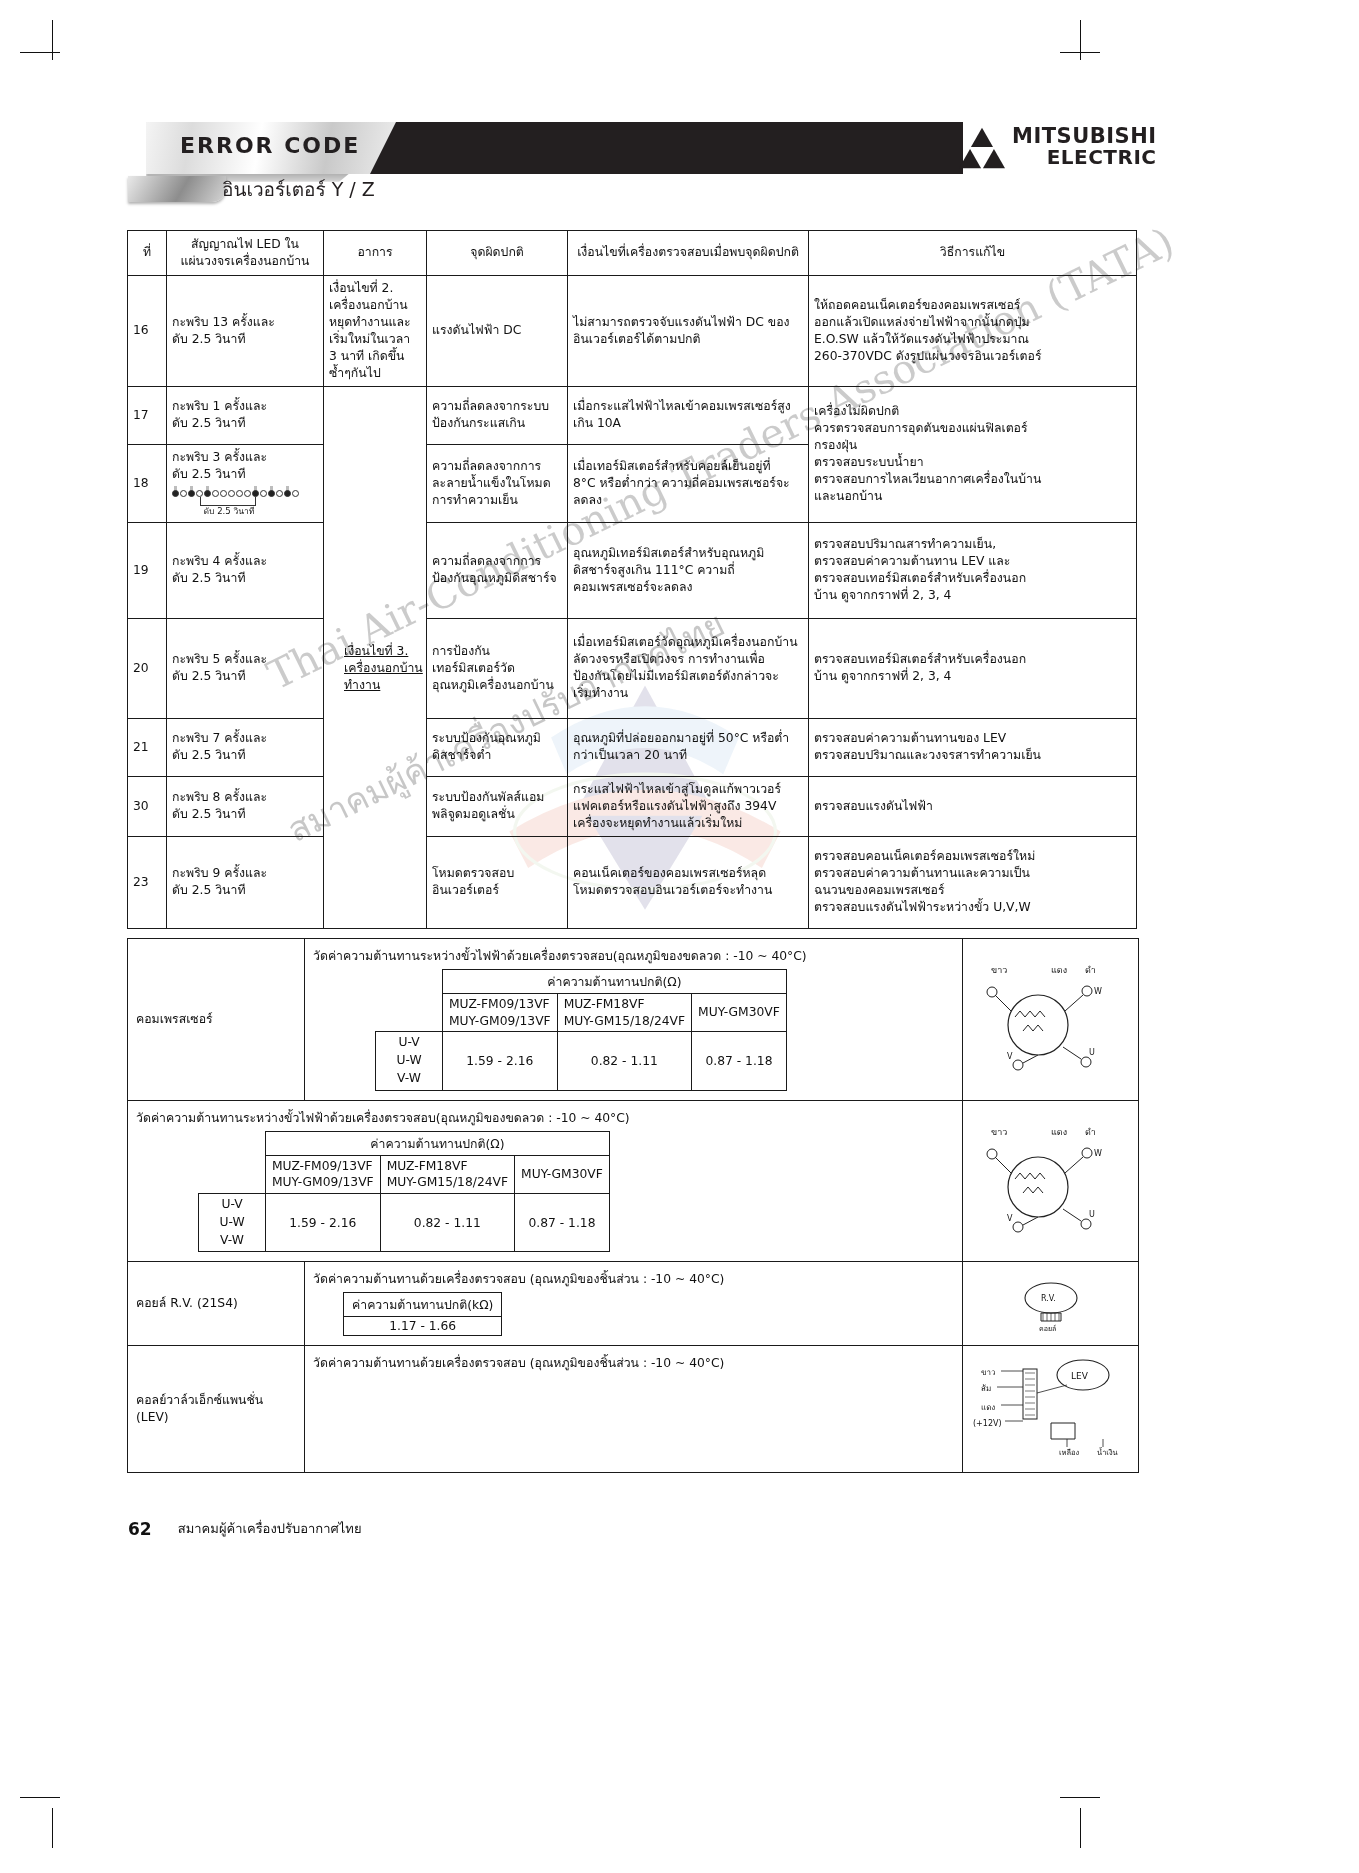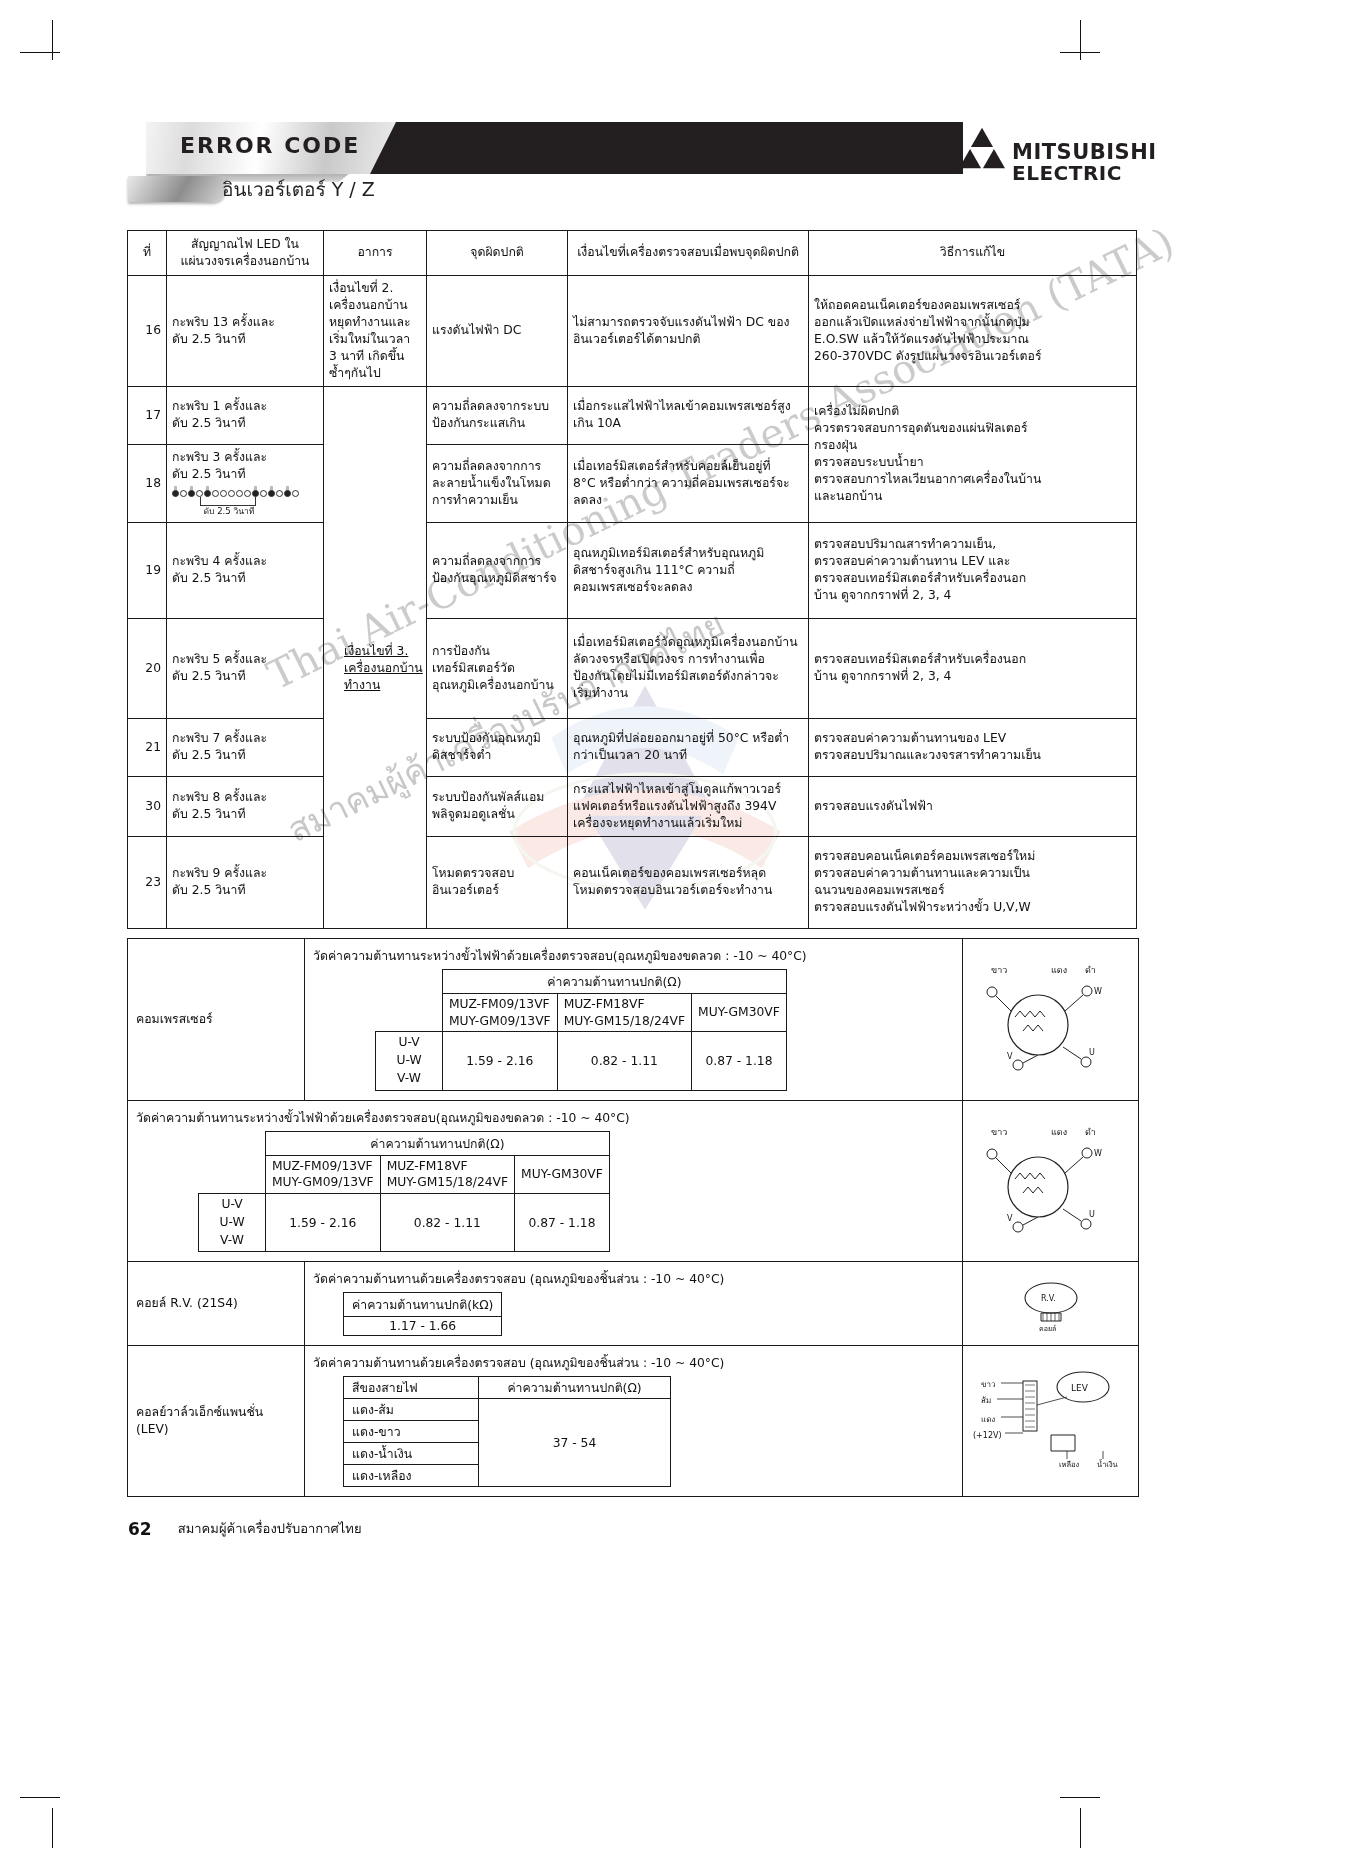--- a/index.html
+++ b/index.html
@@ -38,22 +38,22 @@
     position:absolute;left:52px;top:11px;
     font-family:"DejaVu Sans","Liberation Sans",sans-serif;
     font-weight:bold;font-size:22px;letter-spacing:2px;color:#231f20;
   }
   .hdr-thai{
     position:absolute;left:300px;top:9px;width:430px;text-align:center;
     color:#fff;font-size:24px;font-weight:600;letter-spacing:.3px;
   }
   .ml-logo{position:absolute;left:831px;top:4px;width:46px;height:44px;}
   .ml-word{
-    position:absolute;left:884px;top:20px;line-height:1.02;
-    font-weight:bold;color:#231f20;
+    position:absolute;left:884px;top:4px;line-height:1.02;
+    font-weight:bold;color:#231f20;text-align:right;
   }
   .ml-word .l1{font-size:21px;letter-spacing:.5px;display:block;}
   .ml-word .l2{font-size:20px;letter-spacing:.5px;display:block;}
 
   .subtab{
     position:absolute;left:128px;top:176px;width:98px;height:26px;
     background:linear-gradient(120deg,#e9e9e9,#8d8d8d 55%,#d6d6d6);
     border-radius:0 0 14px 0;
     box-shadow:0 2px 3px rgba(0,0,0,.3);
   }
@@ -79,21 +79,21 @@
   
   table{border-collapse:collapse;}
   .maintable{
     position:absolute;left:127px;top:230px;width:1010px;
     font-size:12.3px;color:#111;line-height:1.38;
   }
   .maintable td,.maintable th{
     border:1px solid #1a1a1a;padding:4px 5px;vertical-align:top;font-weight:normal;
   }
   .maintable thead td{text-align:center;vertical-align:middle;padding:5px 4px;}
-  .c-no{width:28px;text-align:right;vertical-align:middle !important;}
+  .c-no{width:28px;text-align:left;vertical-align:middle !important;}
   .c-led{width:124px;}
   .c-sym{width:92px;}
   .c-pt{width:130px;}
   .c-cond{width:230px;}
   .c-fix{width:auto;}
   .mid{vertical-align:middle !important;}
 
   
   .ledstrip{margin-top:3px;width:146px;}
   .leddots{display:flex;gap:1px;align-items:center;}
@@ -527,41 +527,20 @@
           <text x="76" y="59" font-size="7" fill="#111">คอยล์</text>
         </svg>
       </div>
     </div>
 
     <div class="lrow" style="min-height:126px;">
       <div class="lname" style="white-space:pre-line;">คอลย์วาล์วเอ็กซ์แพนชั่น
 (LEV)</div>
       <div class="lbody">
         <div class="lcaption">วัดค่าความต้านทานด้วยเครื่องตรวจสอบ (อุณหภูมิของชิ้นส่วน : -10 ~ 40°C)</div>
-        <table class="levtbl">
-          <tbody>
-              <tr>
-            <td class="w1">สีของสายไฟ</td>
-            <td class="w2">ค่าความต้านทานปกติ(Ω)</td>
-          </tr>
-          <tr>
-            <td class="w1">แดง-ส้ม</td>
-            <td class="w2" rowspan="4">37 - 54</td>
-          </tr>
-          <tr>
-            <td class="w1">แดง-ขาว</td>
-          </tr>
-          <tr>
-            <td class="w1">แดง-น้ำเงิน</td>
-          </tr>
-          <tr>
-            <td class="w1">แดง-เหลือง</td>
-          </tr>
-        </tbody>
-          </table>
       </div>
       <div class="ldiag">
         <svg viewBox="0 0 175 112" width="175" height="112">
           <text x="18" y="22" font-size="8" fill="#111">ขาว</text>
           <text x="18" y="38" font-size="8" fill="#111">ส้ม</text>
           <text x="18" y="57" font-size="8" fill="#111">แดง</text>
           <text x="10" y="73" font-size="8" fill="#111">(+12V)</text>
           <ellipse cx="120" cy="22" rx="26" ry="15" fill="none" stroke="#222" stroke-width="1.1"></ellipse>
           <text x="108" y="26" font-size="9" fill="#111">LEV</text>
           <rect x="60" y="16" width="14" height="50" fill="none" stroke="#222" stroke-width="1"></rect>

